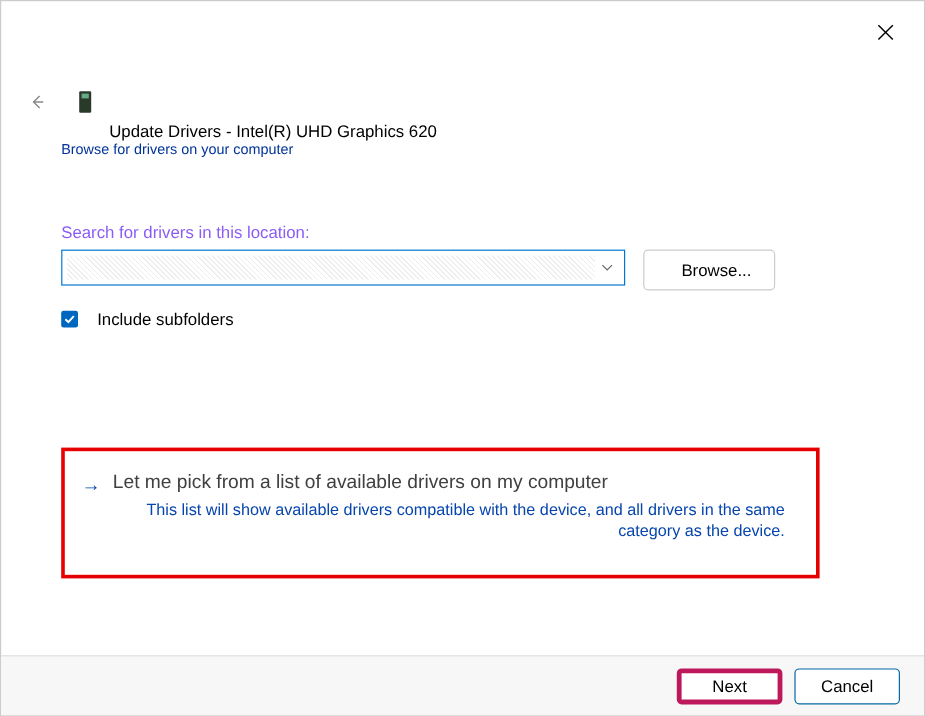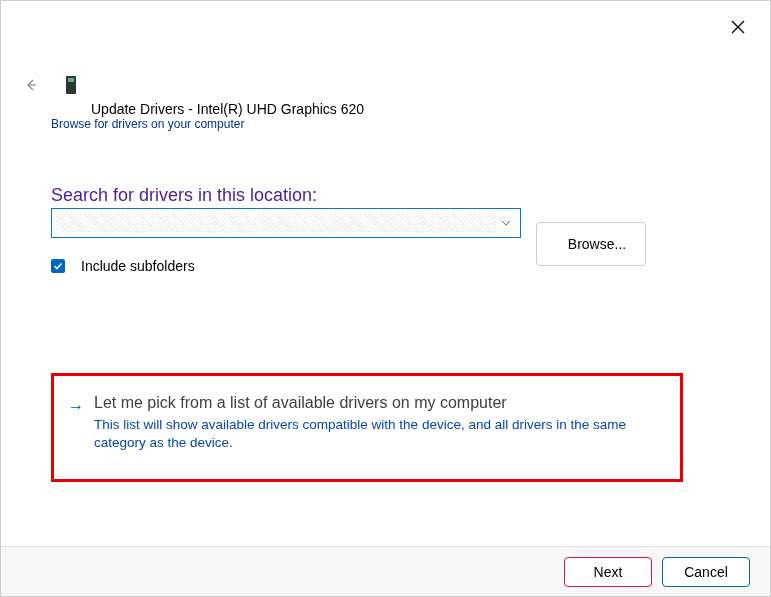--- a/index.html
+++ b/index.html
@@ -62,22 +62,22 @@
       top: 116px;
       left: 50px;
       font-size: 12px;
       color: #003399;
       font-weight: 400;
     }
     .search-label {
       position: absolute;
       top: 184px;
       left: 50px;
-      font-size: 18px;
-      color: #4c1d95;
+      font-size: 14px;
+      color: #8b5cf6;
     }
     .path-combo {
       position: absolute;
       top: 207px;
       left: 50px;
       width: 470px;
       height: 30px;
       border: 1px solid #0078d4;
       background: #fff;
       display: flex;
@@ -96,24 +96,24 @@
       width: 20px;
       height: 100%;
       display: flex;
       align-items: center;
       justify-content: center;
       cursor: pointer;
       color: #555;
     }
     .browse-btn {
       position: absolute;
-      top: 221px;
+      top: 207px;
       left: 535px;
       width: 110px;
-      height: 44px;
+      height: 34px;
       border: 1px solid #ccc;
       border-radius: 4px;
       background: #fff;
       font-size: 14px;
       cursor: pointer;
       padding-left: 12px;
     }
     .subfolder-row {
       position: absolute;
       top: 257px;
@@ -158,20 +158,21 @@
     .option-title {
       color: #404040;
       font-size: 16px;
     }
     .option-desc {
       color: #0645ad;
       font-size: 13.5px;
       margin-top: 4px;
       line-height: 1.35;
       max-width: 560px;
+      text-align: right;
     }
     .footer-bar {
       position: absolute;
       bottom: 0;
       left: 0;
       right: 0;
       height: 50px;
       background: #f7f7f7;
       border-top: 1px solid #e0e0e0;
       display: flex;
@@ -184,21 +185,21 @@
       min-width: 88px;
       height: 30px;
       border: 1px solid #0369a1;
       border-radius: 4px;
       background: #fff;
       font-size: 14px;
       cursor: pointer;
       padding: 0 14px;
     }
     .footer-btn.primary {
-      border: 1px solid #be185d;
+      border: 4px solid #be185d;
     }
   </style>
 </head>
 <body>
 
 <button class="close-btn">
   <svg viewBox="0 0 14 14">
       <line x1="1" y1="1" x2="13" y2="13" stroke="#000" stroke-width="1.2"></line>
       <line x1="13" y1="1" x2="1" y2="13" stroke="#000" stroke-width="1.2"></line>
     </svg>

